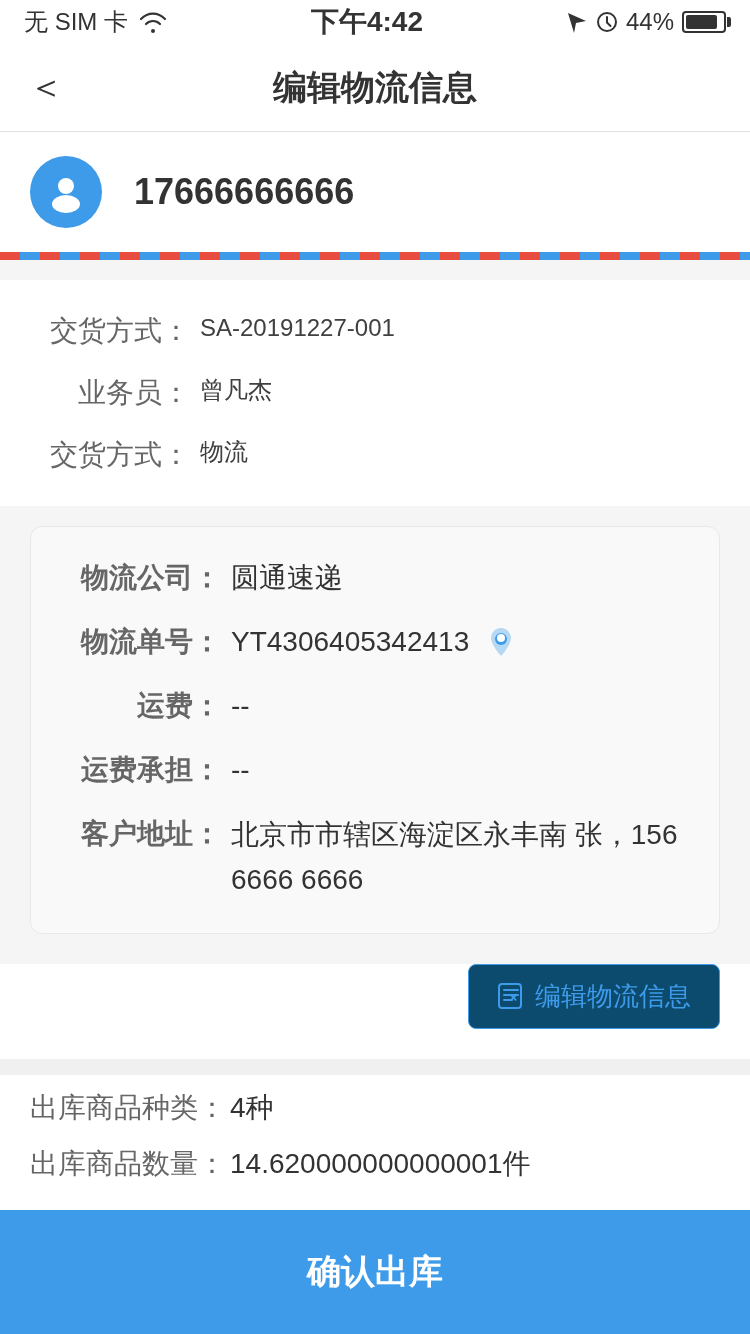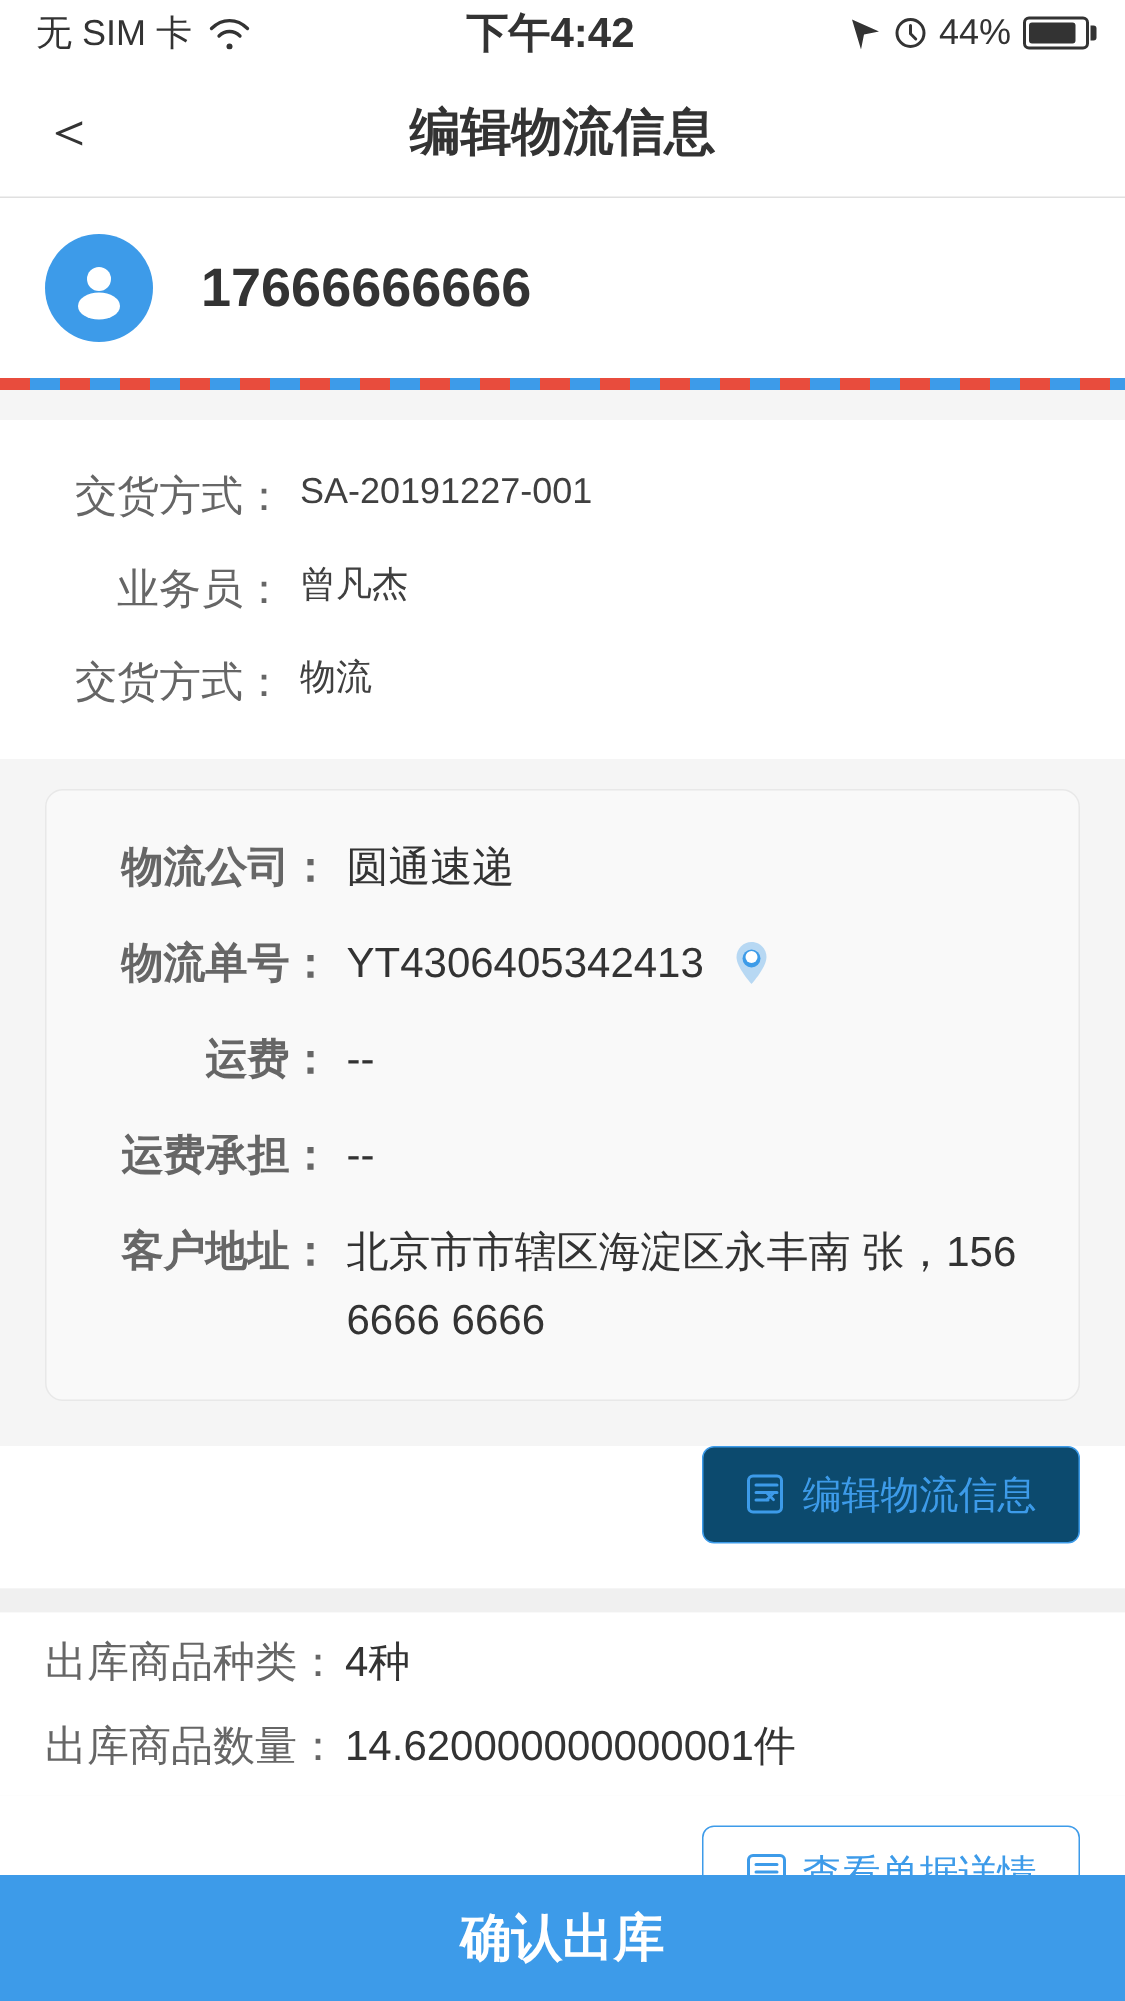--- a/index.html
+++ b/index.html
@@ -254,21 +254,21 @@
       background: #fff;
       cursor: pointer;
     }
 
     
     .confirm-btn-container {
       position: fixed;
       bottom: 0;
       width: 750px;
       background: #3d9be9;
-      height: 84px;
+      height: 124px;
       display: flex;
       align-items: center;
       justify-content: center;
       cursor: pointer;
     }
     .confirm-btn-text {
       color: #fff;
       font-size: 34px;
       font-weight: 600;
     }

